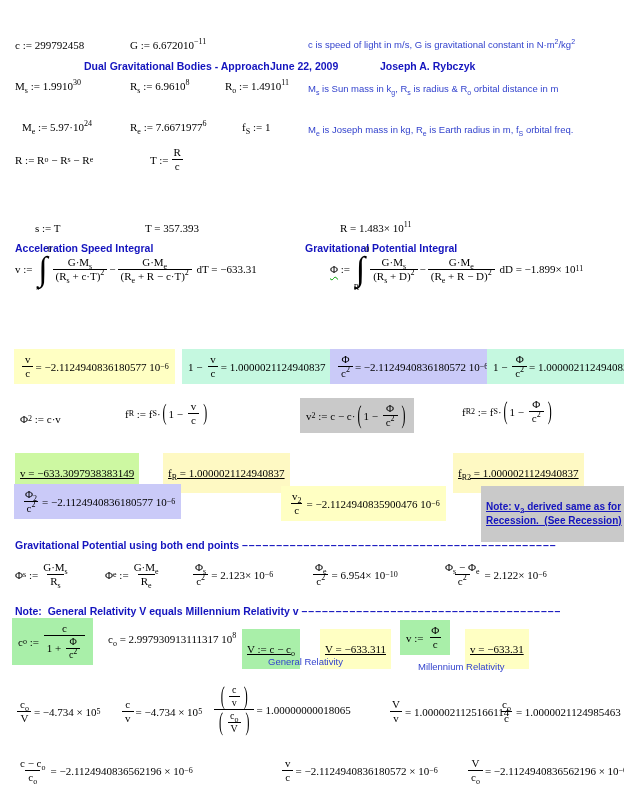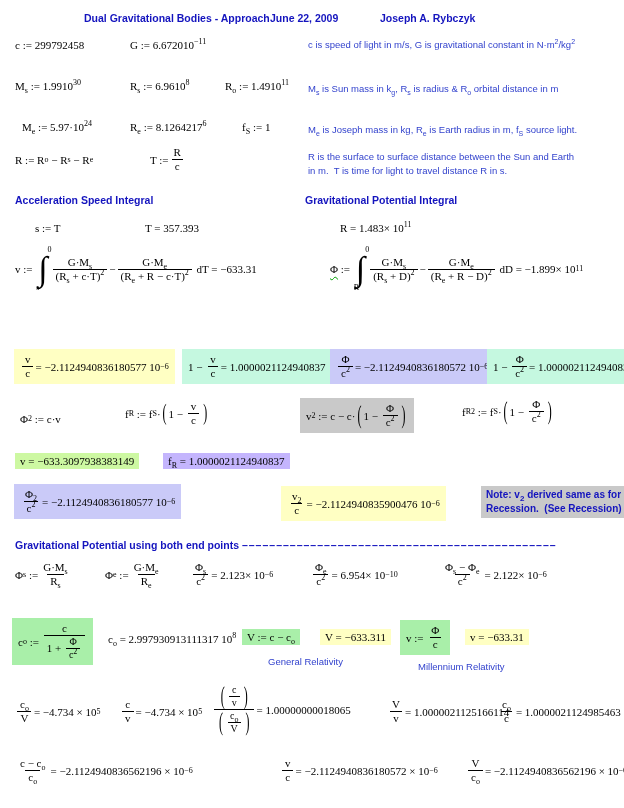--- a/index.html
+++ b/index.html
@@ -3,37 +3,37 @@
 <meta charset="utf-8">
 <style>
   html,body{margin:0;padding:0;background:#fff;}
   #page{position:relative;width:624px;height:808px;background:#ffffff;overflow:hidden;
         font-family:"Liberation Serif",serif;font-size:11px;color:#000;}
   .row{position:absolute;white-space:pre;}
   .eq{display:inline-flex;align-items:center;white-space:pre;}
   .t{white-space:pre;}
   sub{font-size:8px;line-height:0;}
   sup{font-size:8px;line-height:0;}
-  .hd{font-family:"Liberation Sans",sans-serif;font-weight:bold;font-size:10.5px;color:#1414BE;}
+  .hd{font-family:"Liberation Sans",sans-serif;font-weight:bold;font-size:10.5px;color:#1414BE;margin-top:48px;}
   .cm{font-family:"Liberation Sans",sans-serif;font-size:9.5px;color:#3343CD;line-height:14px;}
   .cm sub,.cm sup{font-size:7px;}
   .dash{color:#1414BE;font-family:"Liberation Sans",sans-serif;font-weight:bold;font-size:10.5px;letter-spacing:1px;}
   .frac{display:inline-flex;flex-direction:column;align-items:center;vertical-align:middle;
         margin:0 2px;text-align:center;}
   .frac .nu,.frac .de{display:block;padding:0 3px;line-height:13px;}
   .frac .de{border-top:1px solid #000;}
   .small .nu,.small .de{line-height:12px;font-size:10px;}
   .num{font-size:11px;letter-spacing:0;}
   .hl{display:inline-flex;align-items:center;padding:4px 6px;white-space:pre;}
-  .hls{display:inline-block;padding:2px 5px;white-space:pre;}
+  .hls{display:inline-block;padding:14px 5px;white-space:pre;text-decoration:underline;}
   .bg-y{background:#FFFFC3;}
   .bg-mint{background:#C5F8E0;}
   .bg-lav{background:#CACAF8;}
   .bg-grn{background:#CDF8A2;}
-  .bg-blu{background:#c4b5fd;}
+  .bg-blu{background:#fef9c3;}
   .bg-green2{background:#A9EFA9;}
   .bg-gray{background:#C9C9C9;}
   .intblk{display:inline-flex;flex-direction:column;align-items:center;margin:0 3px;}
   .isign{font-size:34px;line-height:30px;font-weight:400;}
   .ilim{font-size:8px;line-height:8px;}
   .limtop{align-self:flex-end;margin-right:-4px;}
   .limbot{align-self:flex-start;margin-left:-2px;}
   .bigp{display:inline-block;transform:scaleY(2.1);font-size:12px;margin:0 2px;font-weight:300;}
   .bigp3{transform:scaleY(1.9);}
   .wavy{text-decoration:underline wavy #00A000 1px;text-underline-offset:3px;}
@@ -52,27 +52,26 @@
   <div class="row" style="left:15px;top:39px"><span class="t">c := 299792458</span></div>
   <div class="row" style="left:130px;top:39px"><span class="t">G := 6.672010</span><sup>−11</sup></div>
   <div class="row cm" style="left:308px;top:38px"><span class="t">c is speed of light in m/s, G is gravitational constant in N·m</span><sup>2</sup><span class="t">/kg</span><sup>2</sup></div>
 
   <div class="row" style="left:15px;top:80px"><span class="t">M</span><sub>s</sub><span class="t"> := 1.9910</span><sup>30</sup></div>
   <div class="row" style="left:130px;top:80px"><span class="t">R</span><sub>s</sub><span class="t"> := 6.9610</span><sup>8</sup></div>
   <div class="row" style="left:225px;top:80px"><span class="t">R</span><sub>o</sub><span class="t"> := 1.4910</span><sup>11</sup></div>
   <div class="row cm" style="left:308px;top:82px"><span class="t">M</span><sub>s</sub><span class="t"> is Sun mass in k</span><sub>g</sub><span class="t">, R</span><sub>s</sub><span class="t"> is radius &amp; R</span><sub>o</sub><span class="t"> orbital distance in m</span></div>
 
   <div class="row" style="left:22px;top:121px"><span class="t">M</span><sub>e</sub><span class="t"> := 5.97·10</span><sup>24</sup></div>
-  <div class="row" style="left:130px;top:121px"><span class="t">R</span><sub>e</sub><span class="t"> := 8.1264217</span><sup>6</sup></div>
+  <div class="row" style="left:130px;top:121px"><span class="t">R</span><sub>e</sub><span class="t"> := 7.6671977</span><sup>6</sup></div>
   <div class="row" style="left:242px;top:121px"><span class="t">f</span><sub>S</sub><span class="t"> := 1</span></div>
-  <div class="row cm" style="left:308px;top:123px"><span class="t">M</span><sub>e</sub><span class="t"> is Joseph mass in kg, R</span><sub>e</sub><span class="t"> is Earth radius in m, f</span><sub>S</sub><span class="t"> source light.</span></div>
+  <div class="row cm" style="left:308px;top:123px"><span class="t">M</span><sub>e</sub><span class="t"> is Joseph mass in kg, R</span><sub>e</sub><span class="t"> is Earth radius in m, f</span><sub>S</sub><span class="t"> orbital freq.</span></div>
 
   <div class="row eq" style="left:15px;top:154px"><span class="t">R := R</span><sub>o</sub><span class="t"> − R</span><sub>s</sub><span class="t"> − R</span><sub>e</sub></div>
   <div class="row eq" style="left:150px;top:146px"><span class="t">T :=</span><span class="frac"><span class="nu">R</span><span class="de">c</span></span></div>
-  <div class="row cm" style="left:308px;top:150px"><span class="t">R is the surface to surface distance between the Sun and Earth</span><br><span class="t">in m.  T is time for light to travel distance R in s.</span></div>
 
   <div class="row hd" style="left:15px;top:194px"><span class="t">Acceleration Speed Integral</span></div>
   <div class="row hd" style="left:305px;top:194px"><span class="t">Gravitational Potential Integral</span></div>
 
   <div class="row" style="left:35px;top:222px"><span class="t">s := T</span></div>
   <div class="row" style="left:145px;top:222px"><span class="t">T = 357.393</span></div>
   <div class="row" style="left:340px;top:222px"><span class="t">R = 1.483× 10</span><sup>11</sup></div>
 
   <div class="row eq" style="left:15px;top:246px">
     <span class="t">v := </span>
@@ -98,33 +97,35 @@
   <div class="row hl bg-lav" style="left:330px;top:349px"><span class="frac"><span class="nu">Φ</span><span class="de"><span class="t">c</span><sup>2</sup></span></span><span class="t num">= −2.1124940836180572 </span><span class="t num">10</span><sup>−6</sup></div>
   <div class="row hl bg-mint" style="left:487px;top:349px"><span class="t">1 − </span><span class="frac"><span class="nu">Φ</span><span class="de"><span class="t">c</span><sup>2</sup></span></span><span class="t num">= 1.0000021124940837</span></div>
 
   <div class="row eq" style="left:20px;top:413px"><span class="t">Φ</span><sub>2</sub><span class="t"> := c·v</span></div>
   <div class="row eq" style="left:125px;top:400px"><span class="t">f</span><sub>R</sub><span class="t"> := f</span><sub>S</sub><span class="t">·</span><span class="bigp bigp3">(</span><span class="t">1 − </span><span class="frac"><span class="nu">v</span><span class="de">c</span></span><span class="bigp bigp3">)</span></div>
   <div class="row eq hl bg-gray" style="left:300px;top:398px"><span class="t">v</span><sub>2</sub><span class="t"> := c − c·</span><span class="bigp">(</span><span class="t">1 − </span><span class="frac"><span class="nu">Φ</span><span class="de"><span class="t">c</span><sup>2</sup></span></span><span class="bigp">)</span></div>
   <div class="row eq" style="left:462px;top:398px"><span class="t">f</span><sub>R2</sub><span class="t"> := f</span><sub>S</sub><span class="t">·</span><span class="bigp">(</span><span class="t">1 − </span><span class="frac"><span class="nu">Φ</span><span class="de"><span class="t">c</span><sup>2</sup></span></span><span class="bigp">)</span></div>
 
   <div class="row hls bg-grn num" style="left:15px;top:453px"><span class="t">v = −633.3097938383149</span></div>
   <div class="row hls bg-blu num" style="left:163px;top:453px"><span class="t">f</span><sub>R</sub><span class="t"> = 1.0000021124940837</span></div>
+  <div class="row hls bg-blu num" style="left:453px;top:453px"><span class="t">f</span><sub>R2</sub><span class="t"> = 1.0000021124940837</span></div>
 
   <div class="row hl bg-lav" style="left:14px;top:484px"><span class="frac"><span class="nu"><span class="t">Φ</span><sub>2</sub></span><span class="de"><span class="t">c</span><sup>2</sup></span></span><span class="t num">= −2.1124940836180577 </span><span class="t num">10</span><sup>−6</sup></div>
   <div class="row hl bg-y" style="left:281px;top:486px"><span class="frac"><span class="nu"><span class="t">v</span><sub>2</sub></span><span class="de">c</span></span><span class="t num">= −2.1124940835900476 </span><span class="t num">10</span><sup>−6</sup></div>
   <div class="row hls bg-gray noteblk" style="left:481px;top:486px"><span class="t">Note: v</span><sub>2</sub><span class="t"> derived same as for</span><br><span class="t">Recession.  (See Recession)</span></div>
 
   <div class="row" style="left:15px;top:539px"><span class="hd">Gravitational Potential using both end points </span><span class="dash">––––––––––––––––––––––––––––––––––––––––––––––</span></div>
 
   <div class="row eq" style="left:15px;top:561px"><span class="t">Φ</span><sub>s</sub><span class="t"> :=</span><span class="frac"><span class="nu"><span class="t">G·M</span><sub>s</sub></span><span class="de"><span class="t">R</span><sub>s</sub></span></span></div>
   <div class="row eq" style="left:105px;top:561px"><span class="t">Φ</span><sub>e</sub><span class="t"> :=</span><span class="frac"><span class="nu"><span class="t">G·M</span><sub>e</sub></span><span class="de"><span class="t">R</span><sub>e</sub></span></span></div>
   <div class="row eq" style="left:190px;top:561px"><span class="frac"><span class="nu"><span class="t">Φ</span><sub>s</sub></span><span class="de"><span class="t">c</span><sup>2</sup></span></span><span class="t">= 2.123× 10</span><sup>−6</sup></div>
   <div class="row eq" style="left:310px;top:561px"><span class="frac"><span class="nu"><span class="t">Φ</span><sub>e</sub></span><span class="de"><span class="t">c</span><sup>2</sup></span></span><span class="t">= 6.954× 10</span><sup>−10</sup></div>
   <div class="row eq" style="left:440px;top:561px"><span class="frac"><span class="nu"><span class="t">Φ</span><sub>s</sub><span class="t"> − Φ</span><sub>e</sub></span><span class="de"><span class="t">c</span><sup>2</sup></span></span><span class="t">= 2.122× 10</span><sup>−6</sup></div>
 
+  <div class="row" style="left:15px;top:605px"><span class="hd">Note:  General Relativity V equals Millennium Relativity v </span><span class="dash">––––––––––––––––––––––––––––––––––––––</span></div>
 
   <div class="row eq hl bg-green2" style="left:12px;top:618px"><span class="t">c</span><sub>o</sub><span class="t"> := </span><span class="frac"><span class="nu">c</span><span class="de"><span class="drow"><span class="t">1 + </span><span class="frac small"><span class="nu">Φ</span><span class="de"><span class="t">c</span><sup>2</sup></span></span></span></span></span></div>
   <div class="row" style="left:108px;top:633px"><span class="t">c</span><sub>o</sub><span class="t num"> = 2.997930913111317 </span><span class="t num">10</span><sup>8</sup></div>
   <div class="row hls bg-green2" style="left:242px;top:629px"><span class="t">V := c − c</span><sub>o</sub></div>
   <div class="row hls bg-y" style="left:320px;top:629px"><span class="t">V = −633.311</span></div>
   <div class="row cm" style="left:268px;top:655px"><span class="t">General Relativity</span></div>
   <div class="row eq hl bg-green2" style="left:400px;top:620px"><span class="t">v := </span><span class="frac"><span class="nu">Φ</span><span class="de">c</span></span></div>
   <div class="row hls bg-y" style="left:465px;top:629px"><span class="t">v = −633.31</span></div>
   <div class="row cm" style="left:418px;top:660px"><span class="t">Millennium Relativity</span></div>
 

